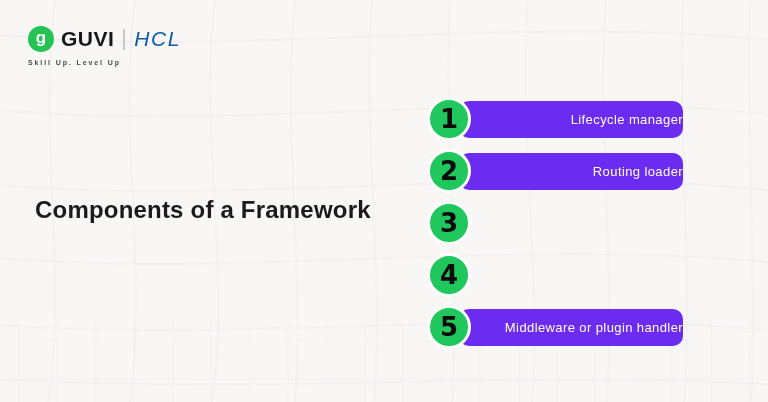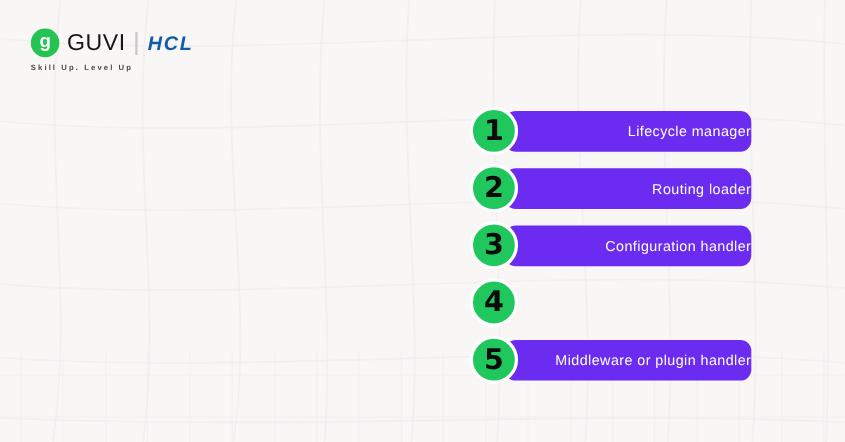--- a/index.html
+++ b/index.html
@@ -20,23 +20,23 @@
   body{font-family:"Liberation Sans","DejaVu Sans",sans-serif;background:var(--background);}
   .stage{position:relative;width:768px;height:402px;overflow:hidden;background:var(--background);}
   .mesh{position:absolute;left:0;top:0;width:768px;height:402px;}
 
   
   .brand{position:absolute;left:28px;top:26px;}
   .brand-row{display:flex;align-items:center;}
   .guvi-badge{width:26px;height:26px;border-radius:50%;background:var(--guvi-green);
     display:flex;align-items:center;justify-content:center;}
   .guvi-glyph{color:#fff;font-weight:800;font-size:17px;line-height:1;margin-top:-3px;}
-  .guvi-word{margin-left:7px;font-size:21px;font-weight:400;letter-spacing:.5px;color:#17171a;}
+  .guvi-word{margin-left:7px;font-size:21px;font-weight:700;letter-spacing:.5px;color:#17171a;}
   .brand-divider{width:2px;height:21px;background:#C7C7CC;margin:0 9px;}
-  .hcl-word{font-size:18px;font-weight:700;font-style:italic;letter-spacing:1.5px;color:var(--hcl-blue);}
+  .hcl-word{font-size:21px;font-weight:400;font-style:italic;letter-spacing:1.5px;color:var(--hcl-blue);}
   .tagline{margin-top:7px;font-size:7px;font-weight:700;letter-spacing:1.9px;color:var(--tagline-gray);}
 
   
   .title{position:absolute;left:35px;top:198px;font-size:24px;line-height:1;
     font-weight:800;letter-spacing:.2px;color:var(--title-text);}
 
   
   .list{position:absolute;left:427px;top:97px;}
   .row{display:flex;align-items:center;height:44px;margin-bottom:8px;}
   .badge{width:38px;height:38px;border-radius:50%;background:var(--badge-green);
@@ -85,20 +85,21 @@
       <span class="guvi-badge">
         <span class="guvi-glyph">g</span>
       </span>
       <span class="guvi-word">GUVI</span>
       <span class="brand-divider"></span>
       <span class="hcl-word">HCL</span>
     </div>
     <div class="tagline">Skill Up. Level Up</div>
   </header>
 
+  <h1 class="title">Components of a Framework</h1>
 
   <div class="list">
 
     <div class="row">
       <div class="badge">
         <span class="num">1</span>
       </div>
       <div class="bar">
         <span class="bar-label">Lifecycle manager</span>
       </div>
@@ -110,23 +111,20 @@
       </div>
       <div class="bar">
         <span class="bar-label">Routing loader</span>
       </div>
     </div>
 
     <div class="row">
       <div class="badge">
         <span class="num">3</span>
       </div>
-      <div class="bar">
-        <span class="bar-label">Configuration handler</span>
-      </div>
     </div>
 
     <div class="row">
       <div class="badge">
         <span class="num">4</span>
       </div>
     </div>
 
     <div class="row">
       <div class="badge">

